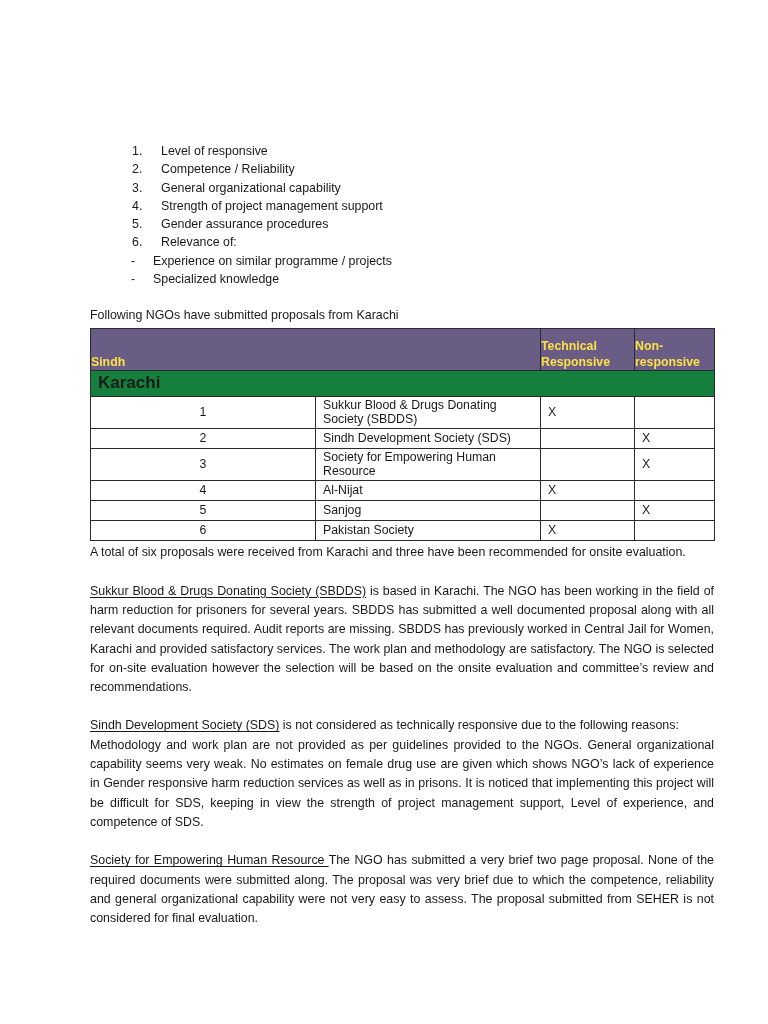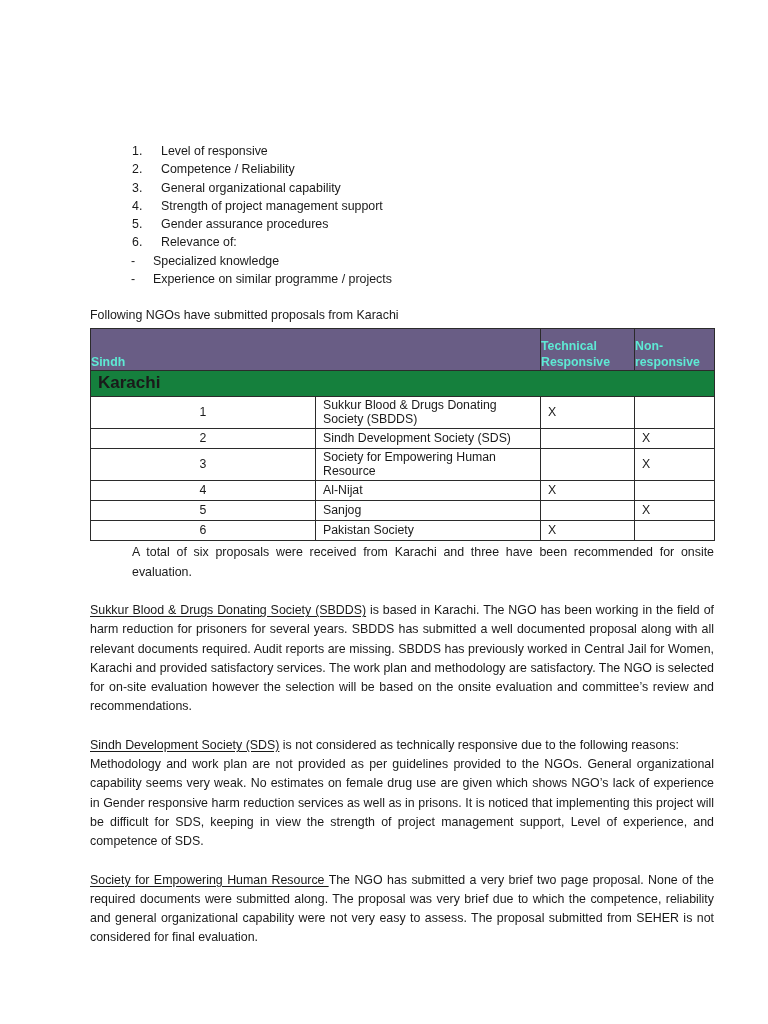--- a/index.html
+++ b/index.html
@@ -100,21 +100,21 @@
     font-size: 12.3px;
   }
   table.ngo td, table.ngo th {
     border: 1px solid #2b2b2b;
     padding: 0;
     vertical-align: bottom;
   }
 
   thead th {
     background: #695D85;
-    color: #5eead4;
+    color: #fde047;
     font-weight: bold;
     text-align: left;
     height: 41px;
     padding: 3px 6px 5px 7px;
     line-height: 15.5px;
     border-color: #2b2b2b;
     vertical-align: bottom;
   }
   th.h-sindh   { width: 449px; }
   th.h-tech    { width: 93px; }
@@ -168,22 +168,22 @@
   <ol class="criteria">
     <li>Level of responsive</li>
     <li>Competence / Reliability</li>
     <li>General organizational capability</li>
     <li>Strength of project management support</li>
     <li>Gender assurance procedures</li>
     <li>Relevance of:</li>
   </ol>
 
   <ul class="subdash">
+    <li>Experience on similar programme / projects</li>
     <li>Specialized knowledge</li>
-    <li>Experience on similar programme / projects</li>
   </ul>
 
   <div class="spacer-md"></div>
 
   <p class="tbl-intro">Following NGOs have submitted proposals from Karachi</p>
 
   <table class="ngo">
     <thead>
       <tr>
         <th class="h-sindh" colspan="2">Sindh</th>
@@ -228,21 +228,21 @@
       </tr>
       <tr class="data-row">
         <td class="c-num">6</td>
         <td class="c-name">Pakistan Society</td>
         <td class="c-mark">X</td>
         <td class="c-mark"></td>
       </tr>
     </tbody>
   </table>
 
-  <p class="para" style="margin-top:2px;margin-left:42px;">A total of six proposals were received from Karachi and three have been recommended for onsite evaluation.</p>
+  <p class="para" style="margin-top:2px;">A total of six proposals were received from Karachi and three have been recommended for onsite evaluation.</p>
 
   <div class="spacer-lg"></div>
 
   <p class="para">
     <span class="lead-u">Sukkur Blood &amp; Drugs Donating Society (SBDDS)</span><span> is based in Karachi. The NGO has been working in the field of harm reduction for prisoners for several years.  SBDDS has submitted a well documented proposal along with all relevant documents required. Audit reports are missing. SBDDS has previously worked in Central Jail for Women, Karachi and provided satisfactory services. The work plan and methodology are satisfactory. The NGO is selected for on-site evaluation however the selection will be based on the onsite evaluation and committee’s review and recommendations.</span>
   </p>
 
   <div class="spacer-lg"></div>
 
   <p class="para">

